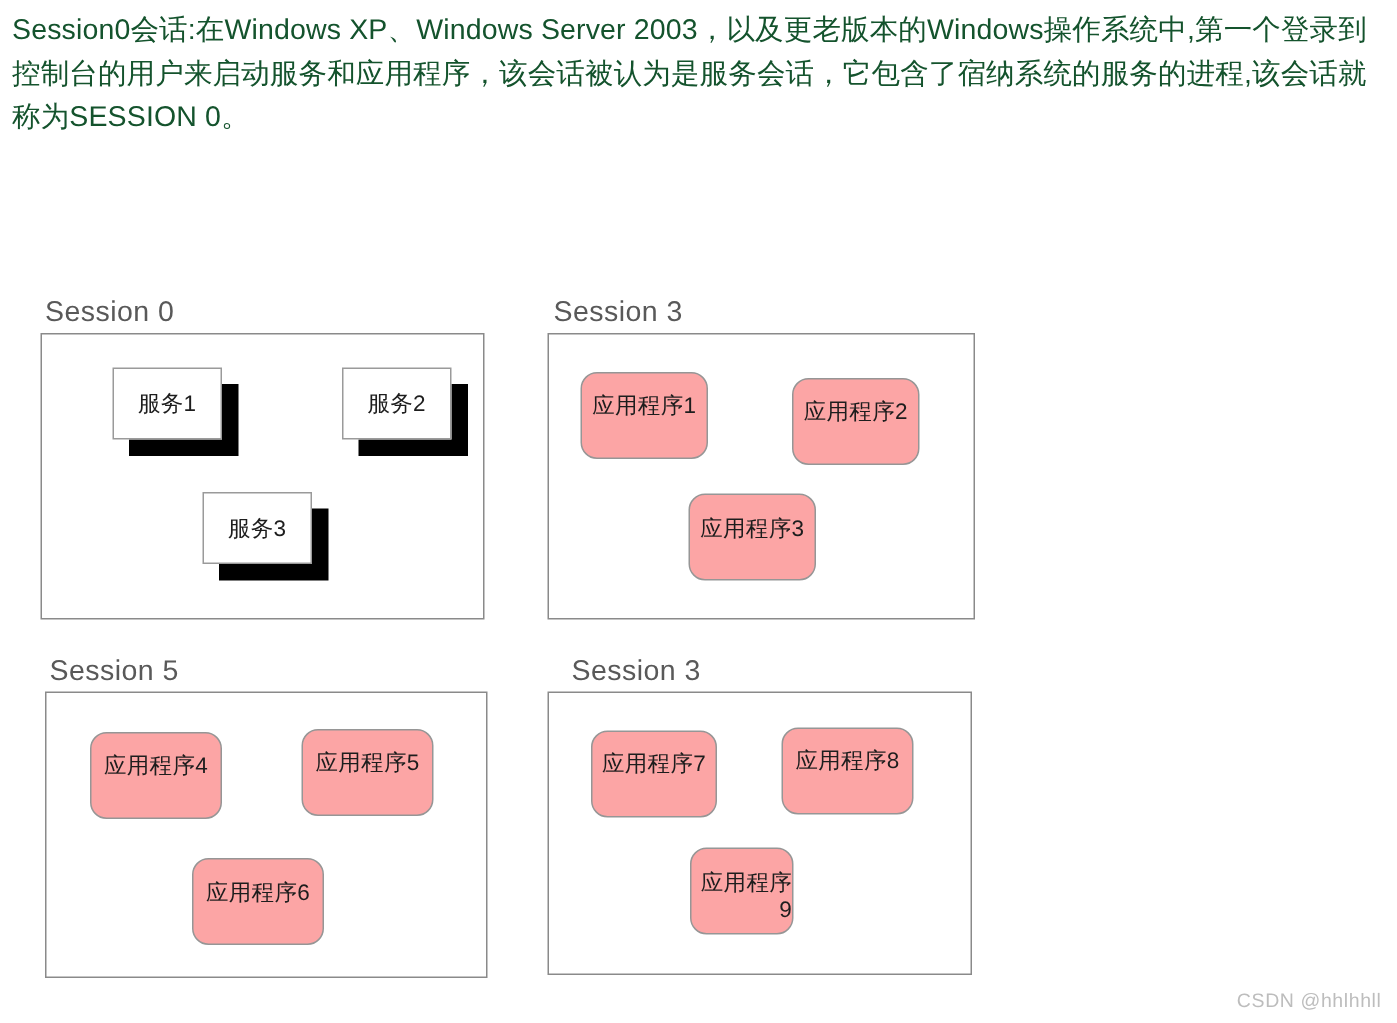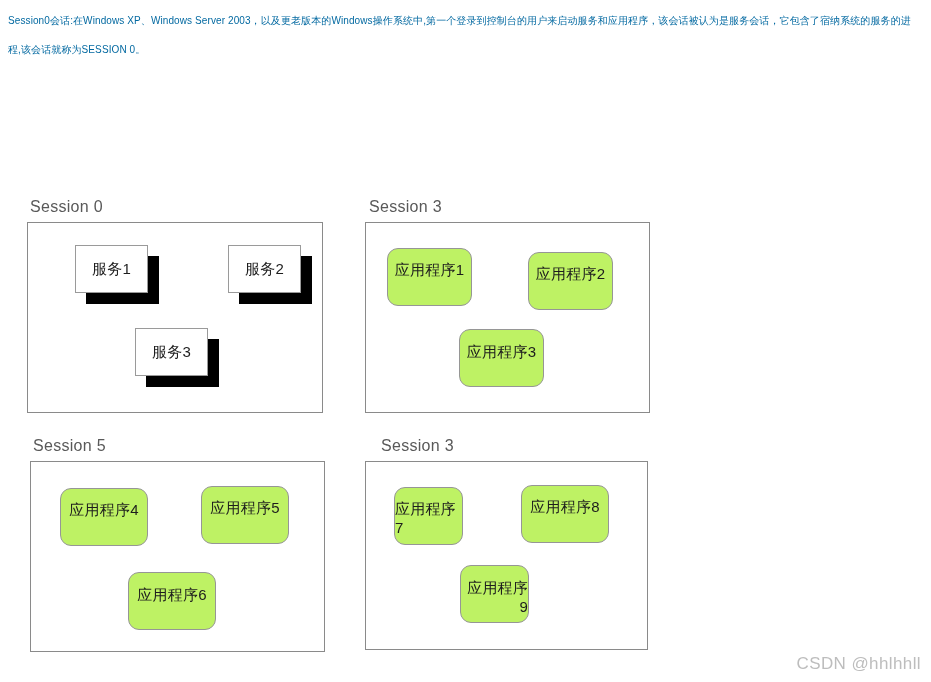--- a/index.html
+++ b/index.html
@@ -18,43 +18,43 @@
   }
 
   
   .article {
     position: absolute;
     left: 8px;
     top: 6px;
     width: 910px;
   }
   .para {
-    font-size: 10px;
+    font-size: 19px;
     line-height: 29px;
-    color: #0369a1;
+    color: #14532d;
     letter-spacing: 0.1px;
     margin: 0;
   }
   .para + .para { margin-top: 29px; }
 
   
   .figure {
     position: absolute;
     left: 0;
     top: 188px;
     width: 931px;
     height: 494px;
   }
 
   .session {
     position: absolute;
   }
   .session-label {
     position: absolute;
-    font-size: 16px;
+    font-size: 19px;
     font-weight: 400;
     color: #595959;
     letter-spacing: 0.3px;
     white-space: nowrap;
   }
   .session-frame {
     position: absolute;
     border: 1.5px solid #8a8a8a;
     background: #ffffff;
     box-sizing: border-box;
@@ -94,21 +94,21 @@
     justify-content: center;
     font-size: 15px;
     color: #1d1d1d;
     letter-spacing: 0.2px;
   }
 
   
   .app {
     position: absolute;
     box-sizing: border-box;
-    background: #bef264;
+    background: #fca5a5;
     border: 1.5px solid #969696;
     border-radius: 11px;
   }
   .app-text {
     position: absolute;
     left: 0;
     top: 0;
     width: 100%;
     height: 100%;
     display: flex;
@@ -120,21 +120,21 @@
     color: #1d1d1d;
     letter-spacing: 0.2px;
   }
   .app.center .app-text { padding-top: 13px; }
 
   
   .watermark {
     position: absolute;
     right: 10px;
     bottom: 8px;
-    font-size: 17px;
+    font-size: 13px;
     color: #bdbdbd;
     letter-spacing: 0.4px;
     white-space: nowrap;
   }
 </style>
 </head>
 <body>
 
 <div class="article">
   <p class="para">Session0会话:在Windows XP、Windows Server 2003，以及更老版本的Windows操作系统中,第一个登录到控制台的用户来启动服务和应用程序，该会话被认为是服务会话，它包含了宿纳系统的服务的进程,该会话就称为SESSION 0。</p>
@@ -196,21 +196,21 @@
 
     <div class="app center" style="left:128px; top:384px; width:88px; height:58px;">
       <div class="app-text">应用程序6</div>
     </div>
   </div>
 
   <div class="session">
     <div class="session-label" style="left:381px; top:249px;">Session 3</div>
     <div class="session-frame" style="left:365px; top:273px; width:283px; height:189px;"></div>
 
-    <div class="app" style="left:394px; top:299px; width:69px; height:58px;">
+    <div class="app" style="left:394px; top:299px; width:84px; height:58px;">
       <div class="app-text">应用程序7</div>
     </div>
 
     <div class="app" style="left:521px; top:297px; width:88px; height:58px;">
       <div class="app-text">应用程序8</div>
     </div>
 
     <div class="app center" style="left:460px; top:377px; width:69px; height:58px;text-align:right;">
       <div class="app-text">应用程序9</div>
     </div>

